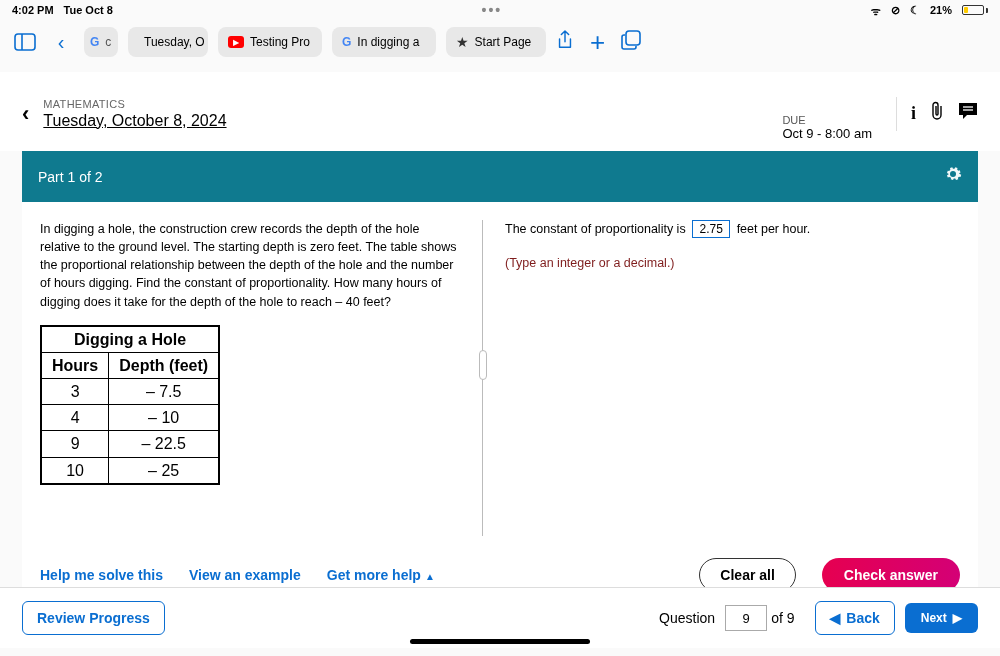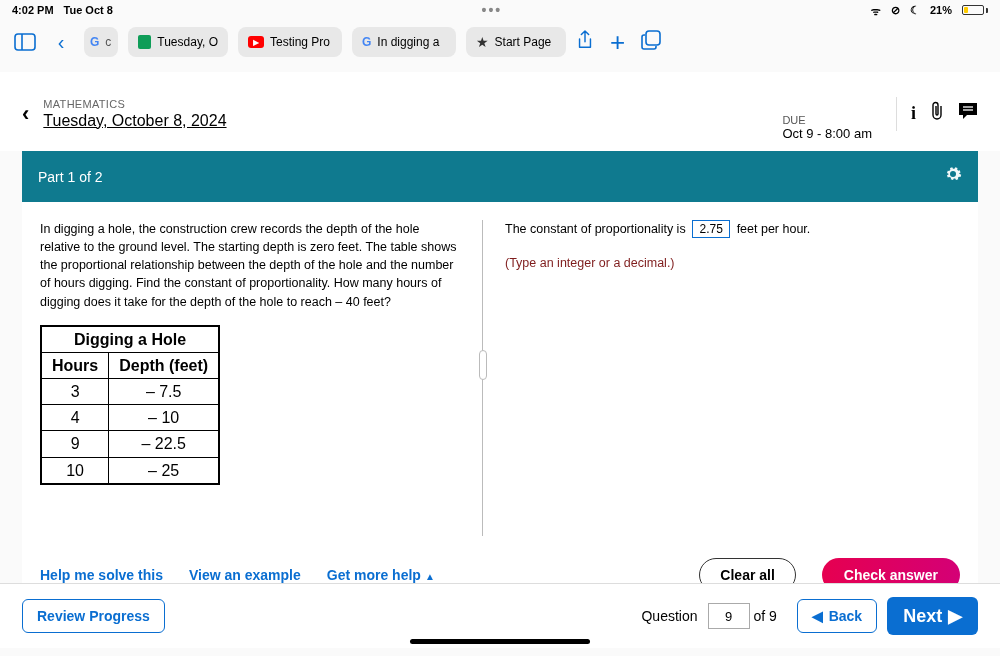--- a/index.html
+++ b/index.html
@@ -63,21 +63,21 @@
   .dd-caret{font-size:10px;margin-left:4px;}
   .help-spacer{flex:1;}
   .btn-clear{border:1.5px solid #333;border-radius:20px;padding:8px 20px;background:#fff;font-weight:600;cursor:pointer;font-size:14px;}
   .btn-check{border:none;border-radius:20px;padding:9px 22px;background:linear-gradient(90deg,#e60050,#d40076);color:#fff;font-weight:600;cursor:pointer;font-size:14px;}
 
   
   .footer{background:#fff;border-top:1px solid #ddd;padding:13px 22px;display:flex;align-items:center;position:absolute;bottom:8px;left:0;right:0;}
   .btn-outline{border:1.5px solid #0a6ed1;color:#0a6ed1;border-radius:6px;padding:8px 14px;background:#fff;font-weight:600;cursor:pointer;font-size:14px;}
   .q-label{font-size:14px;margin-right:6px;}
   .q-input{border:1px solid #aaa;width:42px;height:26px;text-align:center;font-size:13px;margin:0 4px;}
-  .btn-solid{background:#0a6ed1;color:#fff;border:none;border-radius:6px;padding:8px 16px;font-weight:600;cursor:pointer;font-size:18px;display:flex;align-items:center;gap:6px;}
+  .btn-solid{background:#0a6ed1;color:#fff;border:none;border-radius:6px;padding:8px 16px;font-weight:600;cursor:pointer;font-size:12px;display:flex;align-items:center;gap:6px;}
   .footer-spacer{flex:1;}
   .footer-nav-group{display:flex;align-items:center;gap:10px;}
   .home-indicator{position:absolute;bottom:4px;left:50%;transform:translateX(-50%);width:180px;height:5px;background:#000;border-radius:3px;}
 </style>
 </head>
 <body>
 
 <div class="status-bar">
   <div class="status-left">
     <span>4:02 PM</span>
@@ -104,21 +104,21 @@
         <rect x="1" y="1" width="20" height="16" rx="3" fill="none" stroke="#0a6ed1" stroke-width="1.6"></rect>
         <line x1="8" y1="1" x2="8" y2="17" stroke="#0a6ed1" stroke-width="1.6"></line>
       </svg>
   </div>
   <div class="sq-btn">‹</div>
 
   <div class="tab" style="width:34px;padding:6px;">
     <span class="g-icon"><span class="g-blue">G</span></span>
       <span style="color:#555">c</span>
   </div>
-  <div class="tab" style="width:100px;">
+  <div class="tab" style="width:80px;">
     <span style="width:14px;height:14px;background:#0f9d58;border-radius:2px;display:inline-block;"></span>
     <span>Tuesday, O</span>
   </div>
   <div class="tab" style="width:104px;">
     <span class="yt-icon">▶</span>
     <span>Testing Pro</span>
   </div>
   <div class="tab" style="width:104px;">
     <span class="g-icon"><span class="g-blue">G</span></span>
     <span>In digging a</span>

